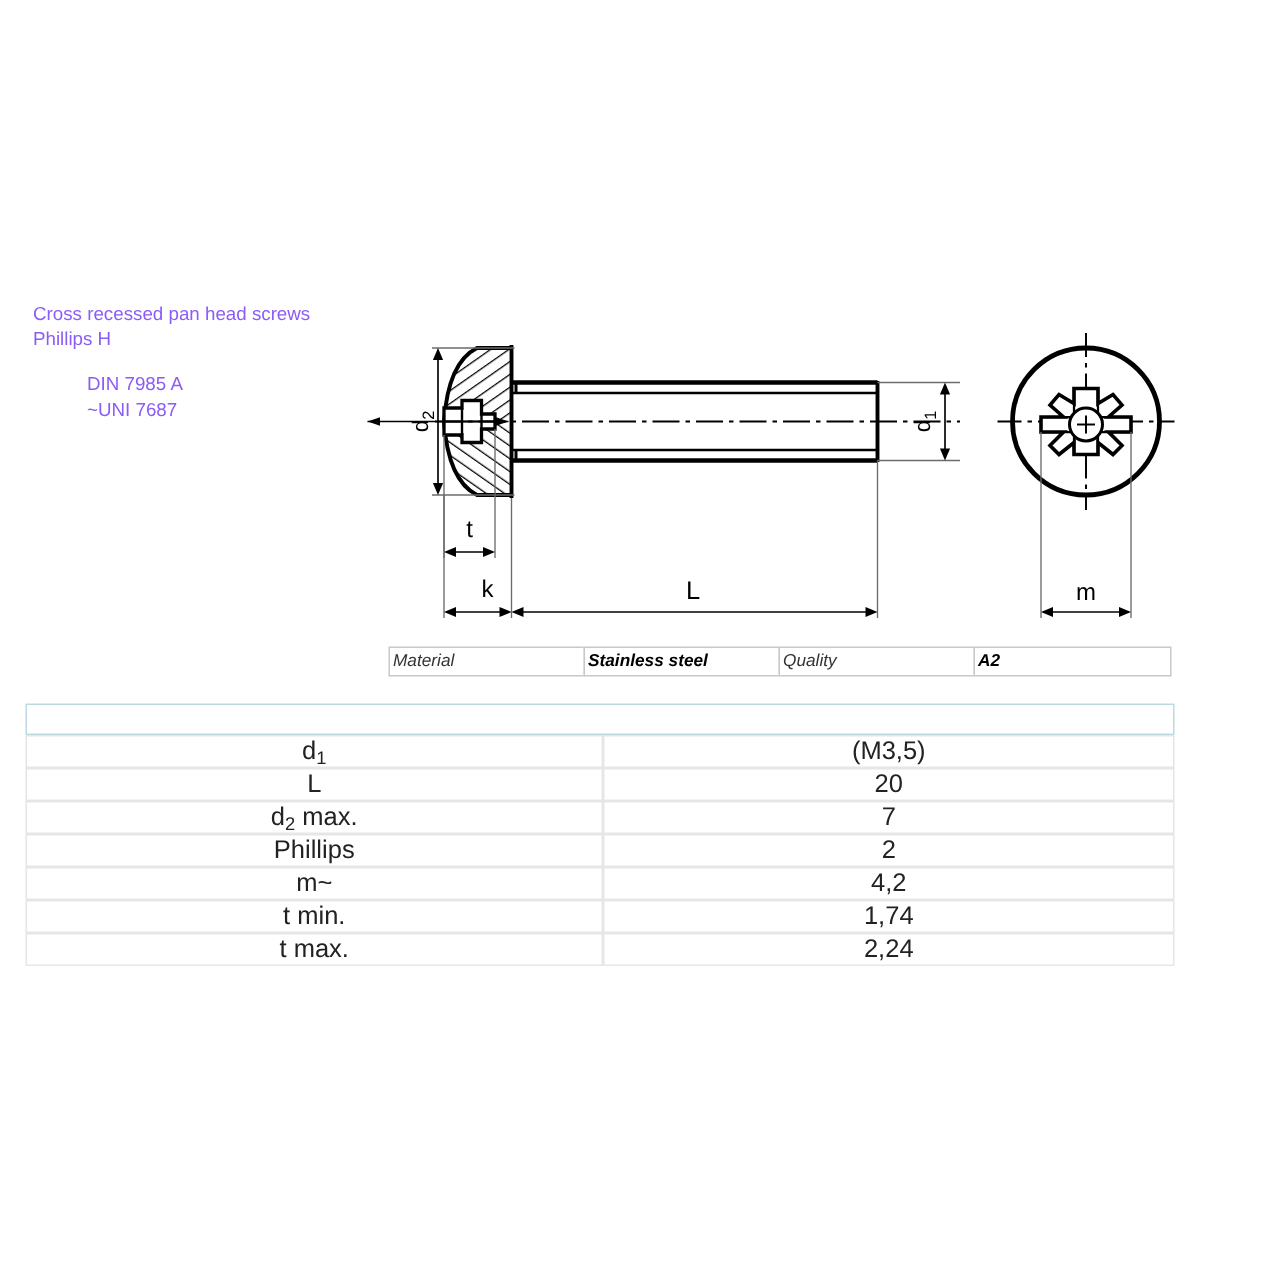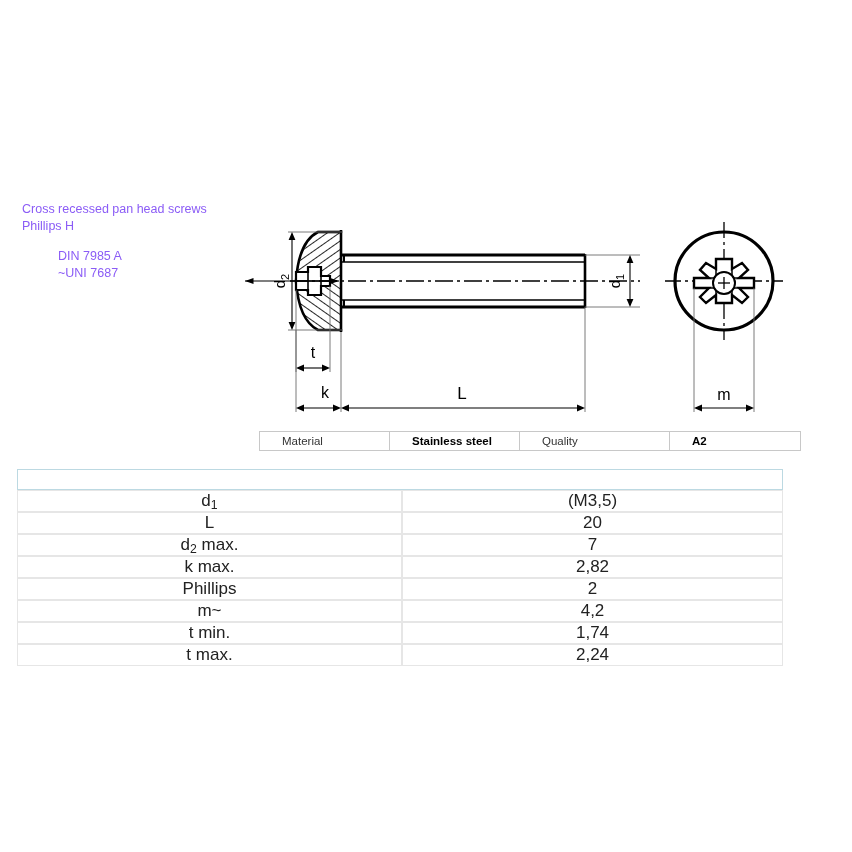--- a/index.html
+++ b/index.html
@@ -47,31 +47,32 @@
     left: 259px;
     top: 431px;
     display: flex;
     height: 20px;
   }
   .spec-cell {
     border: 1px solid #c8c8c8;
     margin-right: -1px;
     font-size: 11.5px;
     line-height: 18px;
-    padding: 0 22px;
+    padding: 0 2px;
     box-sizing: border-box;
     background: #fff;
     white-space: nowrap;
     overflow: hidden;
+    font-style: italic;
   }
   .spec-cell.label { color: #333; }
   .spec-cell.value { font-weight: bold; color: #000; }
   .w-material-label { width: 131px; }
   .w-material-value { width: 131px; }
-  .w-quality-label  { width: 151px; }
+  .w-quality-label  { width: 131px; }
   .w-quality-value  { width: 132px; }
 
   
   #dim-table {
     position: absolute;
     left: 17px;
     top: 469px;
     width: 766px;
     border-collapse: separate;
     border-spacing: 0;
@@ -266,24 +267,20 @@
       </tr>
       <tr class="data-row">
         <td class="col-name">L</td>
         <td class="col-value">20</td>
       </tr>
       <tr class="data-row">
         <td class="col-name">d<sub>2</sub> max.</td>
         <td class="col-value">7</td>
       </tr>
       <tr class="data-row">
-        <td class="col-name">k max.</td>
-        <td class="col-value">2,82</td>
-      </tr>
-      <tr class="data-row">
         <td class="col-name">Phillips</td>
         <td class="col-value">2</td>
       </tr>
       <tr class="data-row">
         <td class="col-name">m~</td>
         <td class="col-value">4,2</td>
       </tr>
       <tr class="data-row">
         <td class="col-name">t min.</td>
         <td class="col-value">1,74</td>

